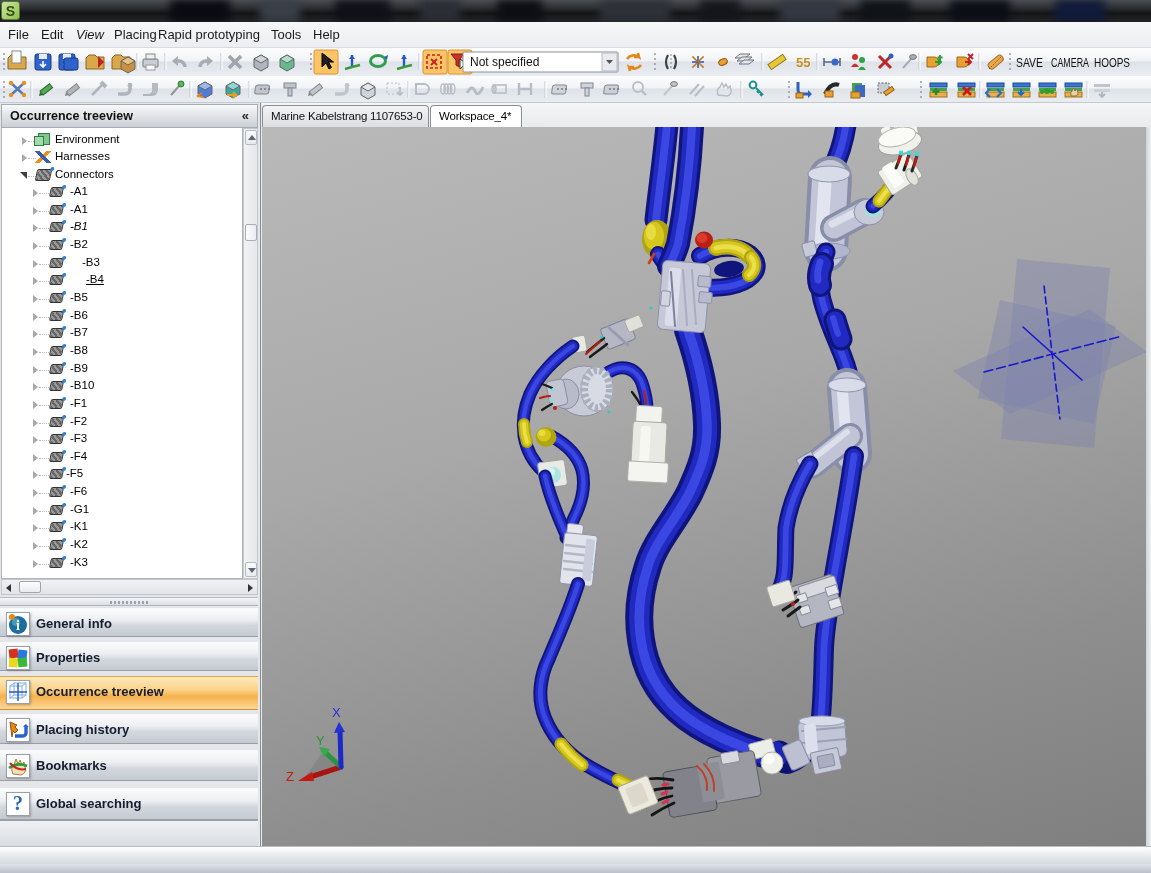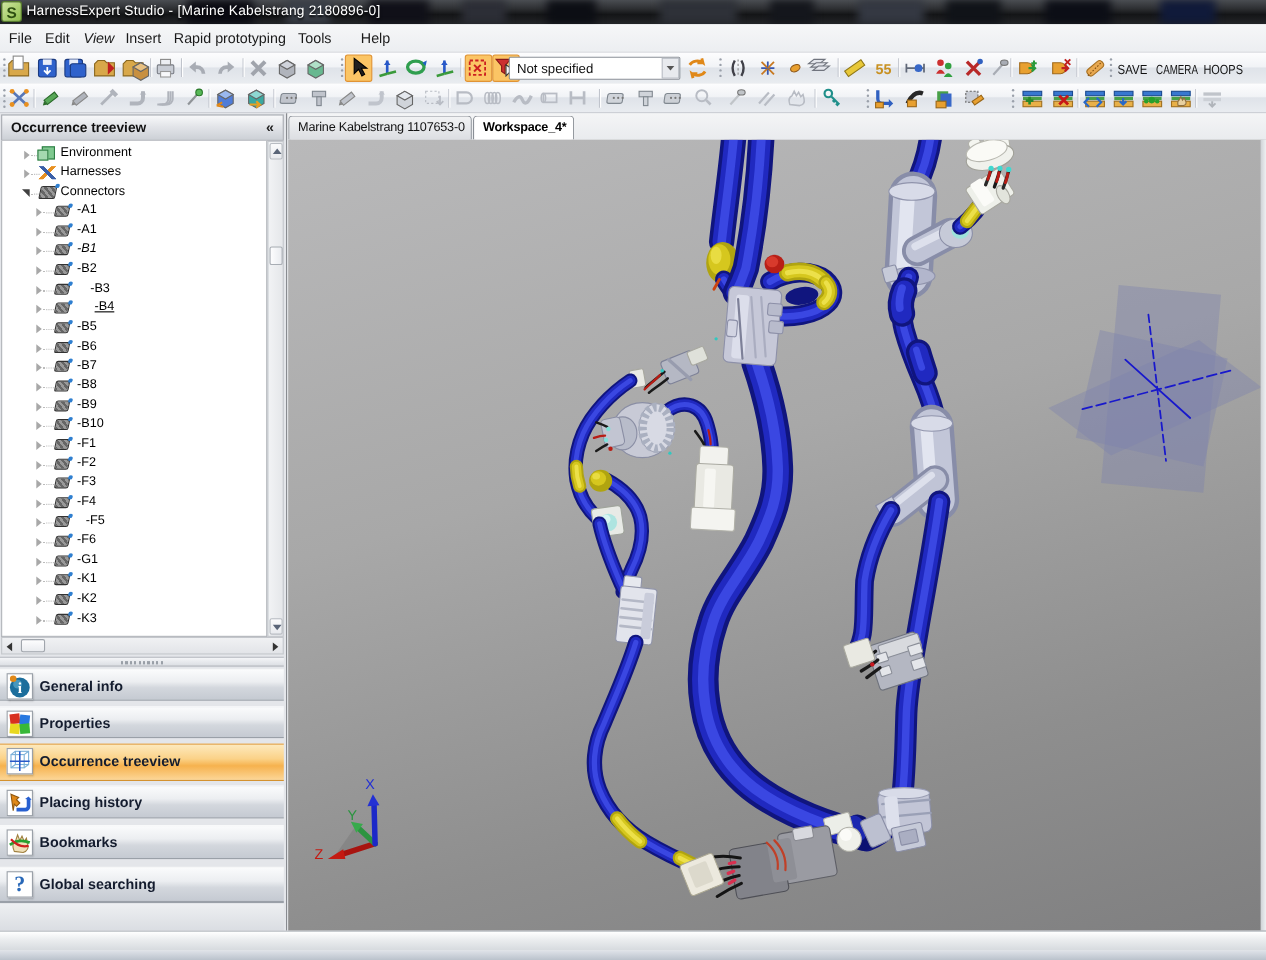--- a/index.html
+++ b/index.html
@@ -53,21 +53,21 @@
   .navbtn { position:absolute; left:0px; width:258px; background:linear-gradient(180deg,#fafbfc 0%,#eceef1 40%,#d3d7dd 60%,#c5cad2 100%); border-top:1px solid #f8f9fa; border-bottom:1px solid #9aa0a8; }
   .navbtn .ic { position:absolute; left:6px; top:3px; width:24px; height:24px; background:#fff; border:1px solid #9aa0a8; box-shadow:1px 1px 2px rgba(0,0,0,.25); }
   .navbtn .lbl { position:absolute; left:36px; top:7px; font-weight:bold; font-size:13px; color:#141c2e; }
   .navbtn.active { background:linear-gradient(180deg,#fde9bd 0%,#fbd288 40%,#f6b24e 60%,#fcd697 100%); border-top:1px solid #e8a23c; border-bottom:1px solid #d4922f; }
   #lpbottom { position:absolute; left:0; top:717px; width:258px; height:26px; background:linear-gradient(180deg,#eef0f2,#dadde2); border-top:1px solid #9aa0a8; }
 
   
   #tabbar { left:262px; top:103px; width:889px; height:24px; background:linear-gradient(180deg,#f4f5f6,#e9ebee); }
   .tab { position:absolute; top:2px; height:22px; font-size:11.5px; letter-spacing:-0.2px; padding:4px 6px 0 8px; border:1px solid #8a8f96; border-bottom:none; border-radius:4px 4px 0 0; white-space:nowrap; overflow:hidden; }
   #tab1 { left:0px; width:167px; background:linear-gradient(180deg,#f2f3f4,#dcdee2); color:#111; }
-  #tab2 { left:168px; width:92px; background:#ffffff; font-weight:bold; color:#000; }
+  #tab2 { left:168px; width:92px; background:#ffffff; font-weight:normal; color:#000; }
   #viewport { left:262px; top:127px; width:889px; height:719px; background:linear-gradient(165deg,#b9b9ba 0%,#a8a8a8 40%,#8e8e8e 75%,#7f7f80 100%); overflow:hidden; }
   #vpsvg { position:absolute; left:0; top:0; }
   #rstrip { left:1146px; top:127px; width:5px; height:719px; background:linear-gradient(90deg,#cfd2d6,#eef0f2); }
 
   
   #statusbar { left:0; top:846px; width:1151px; height:18px; background:linear-gradient(180deg,#ffffff 0%,#eceef0 40%,#d6dade 100%); border-top:1px solid #b8bcc2; }
   #bstrip { left:0; top:864px; width:1151px; height:9px; background:linear-gradient(180deg,#dfe3e9,#b9c1cb); }
 </style>
 </head>
 <body>
@@ -78,31 +78,30 @@
   <div class="blob" style="left:335px;width:55px;background:#101018;"></div>
   <div class="blob" style="left:420px;width:40px;background:#2c2e36;"></div>
   <div class="blob" style="left:497px;width:45px;background:#0c0e14;"></div>
   <div class="blob" style="left:600px;width:70px;background:#2e3138;"></div>
   <div class="blob" style="left:700px;width:40px;background:#14161c;"></div>
   <div class="blob" style="left:780px;width:60px;background:#343842;"></div>
   <div class="blob" style="left:860px;width:50px;background:#101318;"></div>
   <div class="blob" style="left:950px;width:60px;background:#0c0e16;"></div>
   <div class="blob" style="left:1055px;width:50px;background:#101a3a;"></div>
   <div id="appicon">S</div>
-  <div id="apptitle">HarnessExpert Studio - [Marine Kabelstrang 2180896-0]</div>
 </div>
 
 <div id="menubar" class="abs">
   <span style="left:8px;">File</span>
   <span style="left:41px;">Edit</span>
   <span style="left:76px;font-style:italic;">View</span>
-  <span style="left:114px;">Insert</span>
+  <span style="left:114px;">Placing</span>
   <span style="left:158px;">Rapid prototyping</span>
   <span style="left:271px;">Tools</span>
-  <span style="left:328px;text-align:right;">Help</span>
+  <span style="left:313px;text-align:right;">Help</span>
 </div>
 
 <div id="tb1" class="abs"><svg id="tb1svg" width="1151" height="28" xmlns="http://www.w3.org/2000/svg">
       <circle cx="4" cy="6" r="1.1" fill="#9aa0aa"></circle>
       <circle cx="4" cy="11" r="1.1" fill="#9aa0aa"></circle>
       <circle cx="4" cy="16" r="1.1" fill="#9aa0aa"></circle>
       <circle cx="4" cy="21" r="1.1" fill="#9aa0aa"></circle>
       <path d="M8,10 l3,-3 h6 l2,2 h7 v12 h-18 z" fill="#d8a84a" stroke="#8a6820" stroke-width="1"></path>
       <rect x="12" y="3" width="9" height="12" fill="#fff" stroke="#888"></rect>
       <rect x="35" y="6" width="16" height="16" rx="2" fill="#2f62cc" stroke="#1a3a80"></rect>
@@ -471,21 +470,21 @@
       <div class="trow" style="left:0;top:320.8px;">
         <span style="position:absolute;left:37px;top:9px;width:10px;border-top:1px dotted #bcbcbc;"></span>
         <span class="exp" style="left:31px;top:5px;"></span>
         <span class="cicon" style="left:48px;top:3px;"></span>
         <span style="position:absolute;left:68px;top:1px;">-F4</span>
       </div>
       <div class="trow" style="left:0;top:338.4px;">
         <span style="position:absolute;left:37px;top:9px;width:10px;border-top:1px dotted #bcbcbc;"></span>
         <span class="exp" style="left:31px;top:5px;"></span>
         <span class="cicon" style="left:48px;top:3px;"></span>
-        <span style="position:absolute;left:76px;top:1px;text-align:center;">-F5</span>
+        <span style="position:absolute;left:64px;top:1px;text-align:center;">-F5</span>
       </div>
       <div class="trow" style="left:0;top:356.0px;">
         <span style="position:absolute;left:37px;top:9px;width:10px;border-top:1px dotted #bcbcbc;"></span>
         <span class="exp" style="left:31px;top:5px;"></span>
         <span class="cicon" style="left:48px;top:3px;"></span>
         <span style="position:absolute;left:68px;top:1px;">-F6</span>
       </div>
       <div class="trow" style="left:0;top:373.7px;">
         <span style="position:absolute;left:37px;top:9px;width:10px;border-top:1px dotted #bcbcbc;"></span>
         <span class="exp" style="left:31px;top:5px;"></span>

